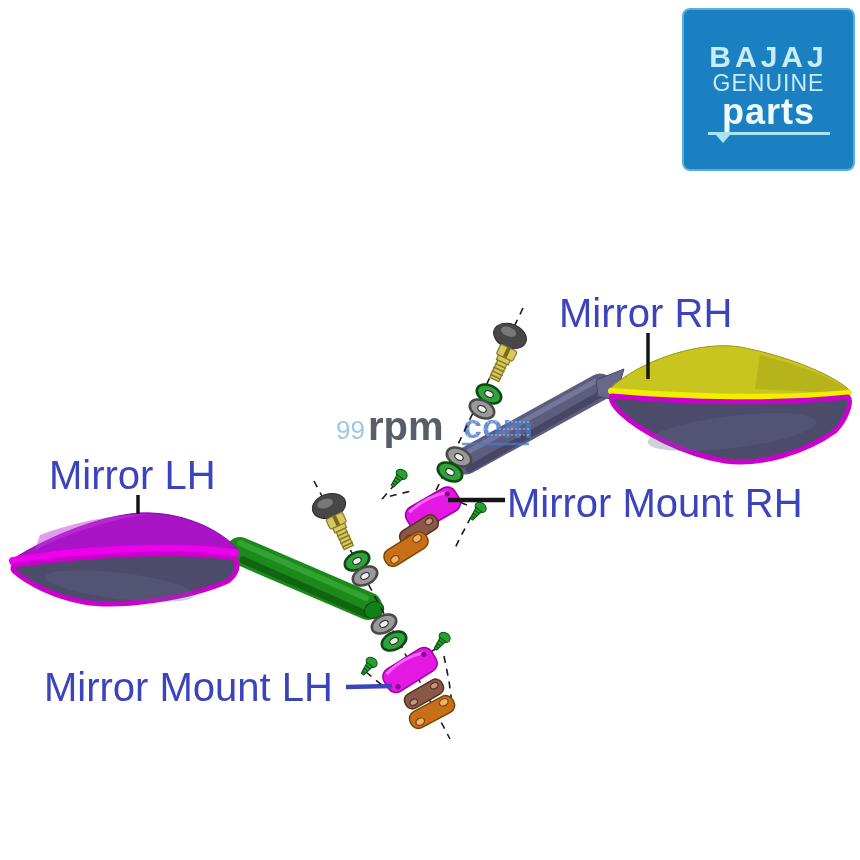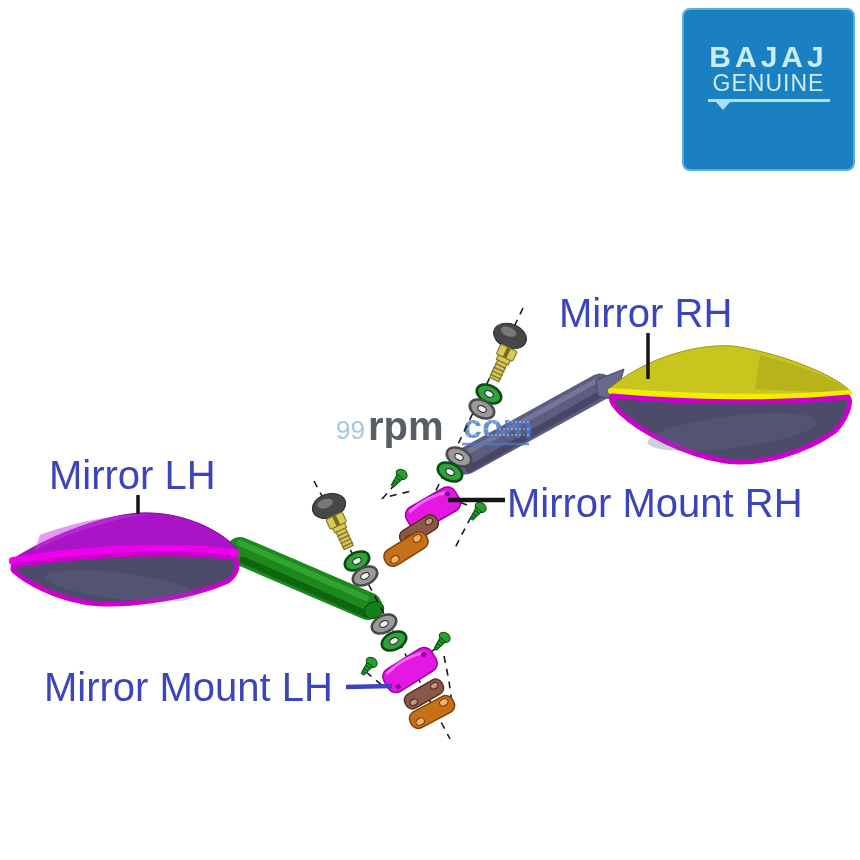--- a/index.html
+++ b/index.html
@@ -164,18 +164,19 @@
     <text class="lbl" x="559" y="327">Mirror RH</text>
     <text class="lbl" x="49" y="489">Mirror LH</text>
     <text class="lbl" x="507" y="517">Mirror Mount RH</text>
     <text class="lbl" x="44" y="701">Mirror Mount LH</text>
   </g>
 </svg>
 
 <div class="logo">
   <div class="logo-brand">BAJAJ</div>
   <div class="logo-genuine">GENUINE</div>
+  <div class="logo-parts">parts</div>
   <div class="logo-underline">
     <div class="logo-arrow"></div>
   </div>
 </div>
 
 </div>
 
 </body></html>

